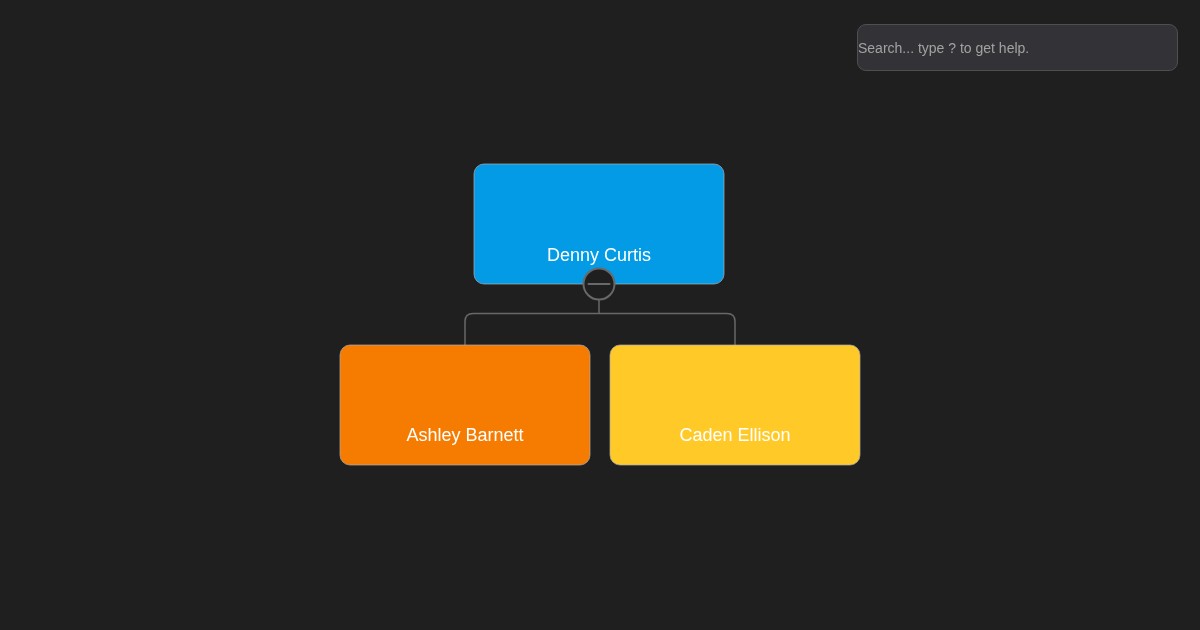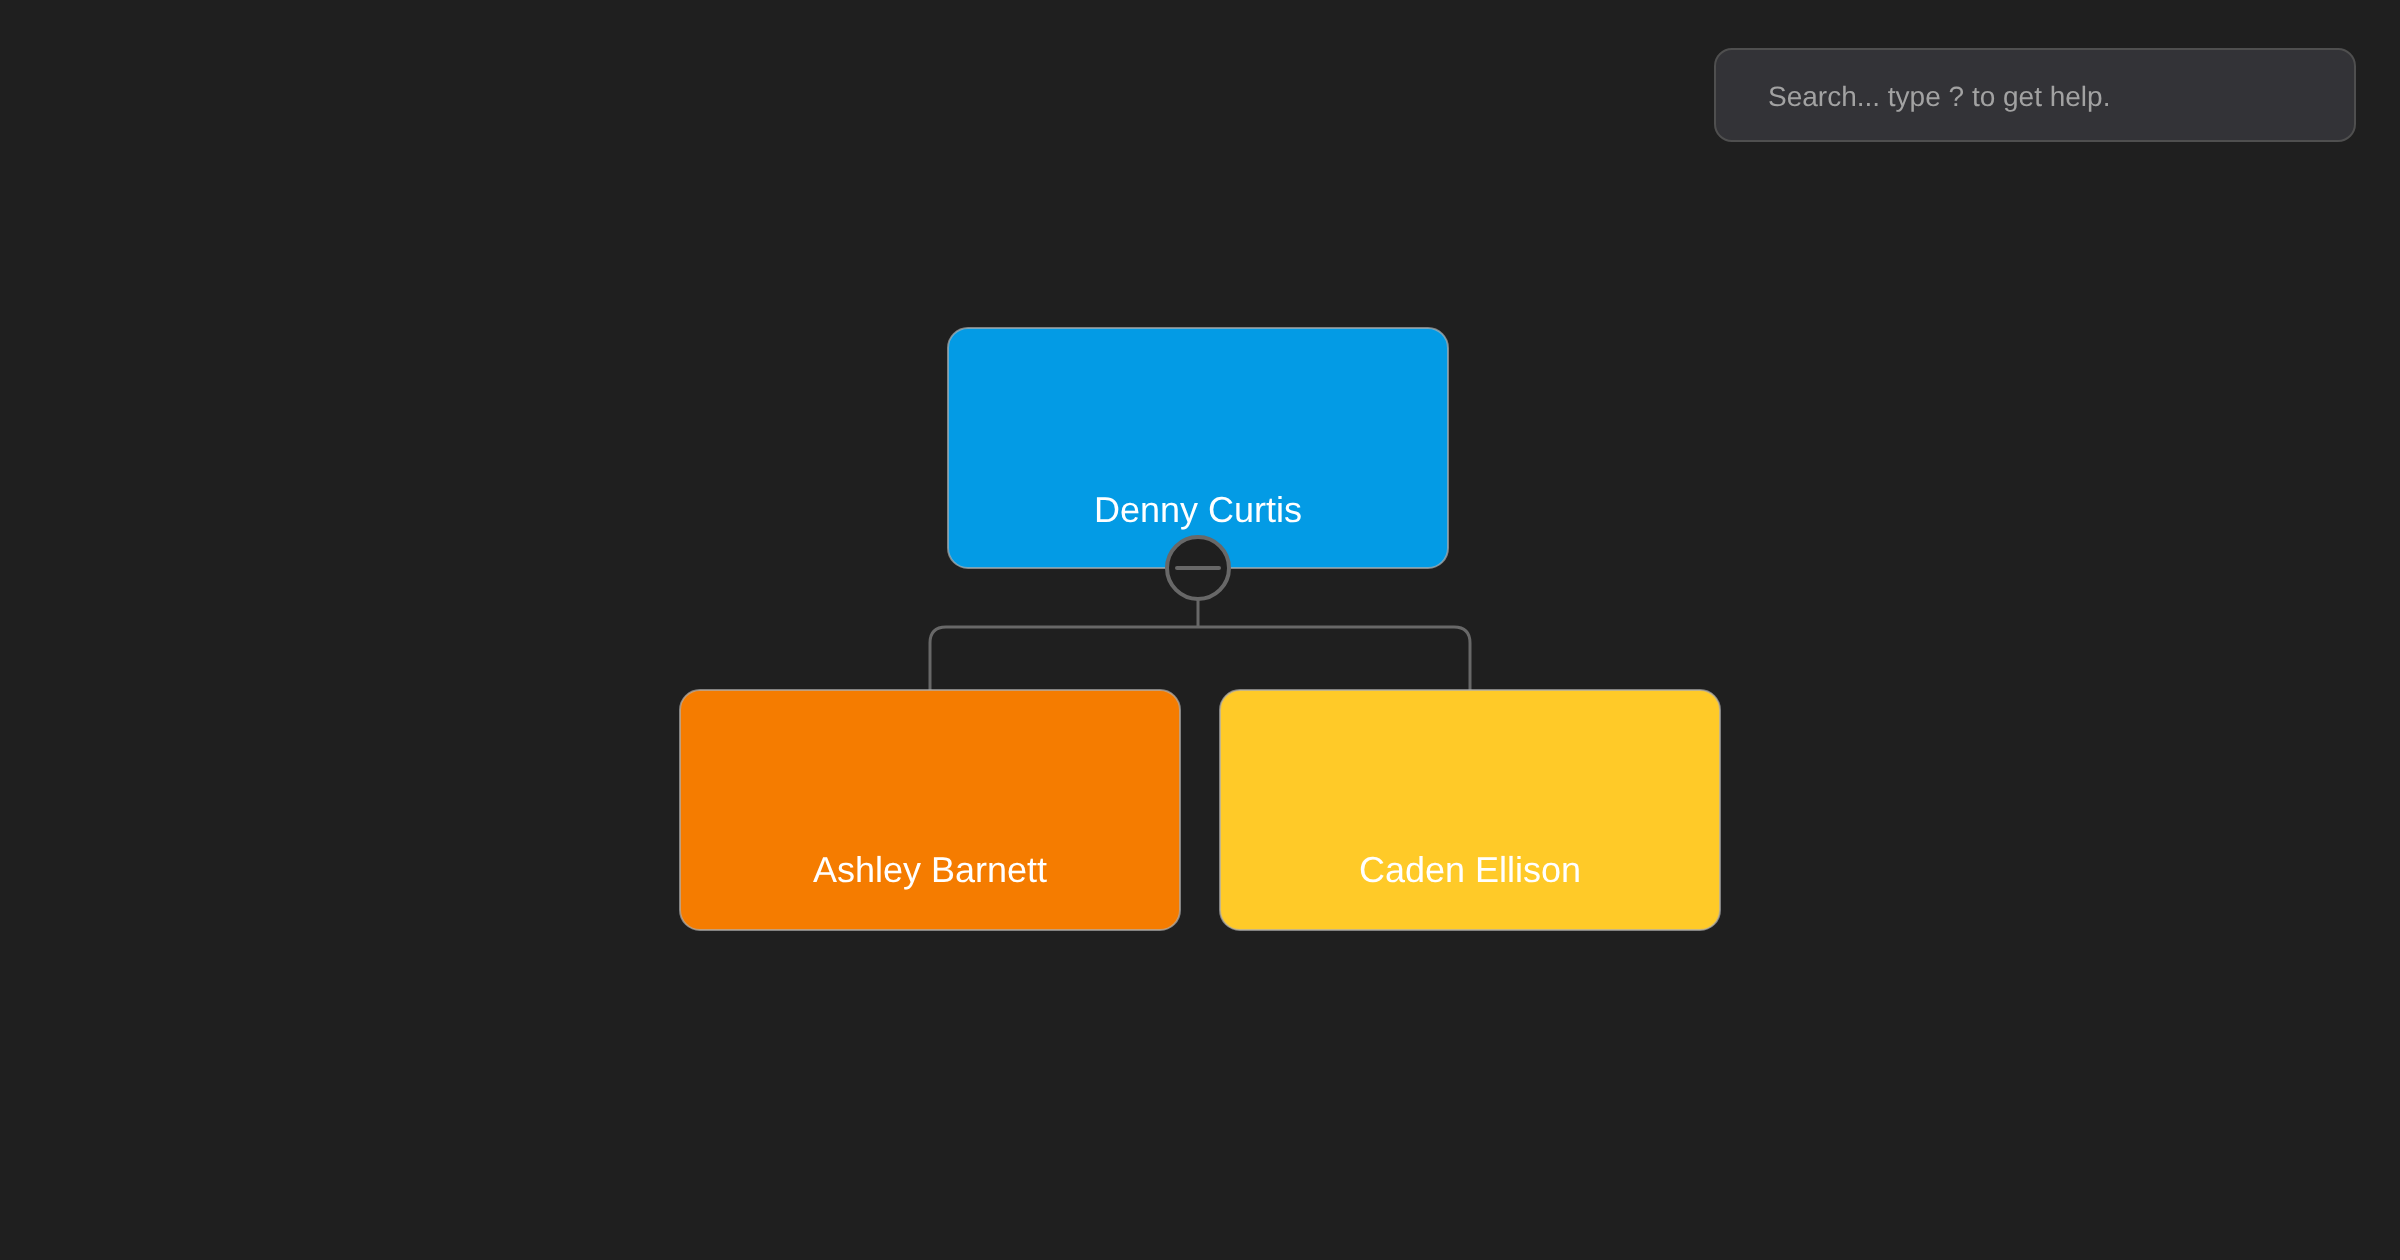--- a/index.html
+++ b/index.html
@@ -14,21 +14,21 @@
     position: absolute;
     left: 857px; top: 24px;
     width: 321px; height: 47px;
     box-sizing: border-box;
     background: #333337;
     border: 1px solid #4f4f4f;
     border-radius: 9px;
     color: #c9c9c9;
     font-size: 14px;
     font-family: "Liberation Sans", sans-serif;
-    padding: 0 26px;
+    padding: 0 0;
     outline: none;
   }
   .search-box::placeholder { color: #a2a2a2; opacity: 1; }
   svg.chart { position: absolute; left: 0; top: 0; display: block; }
   .node {
     stroke: #aeaeae;
     stroke-opacity: 0.7;
     stroke-width: 1;
     cursor: pointer;
   }

